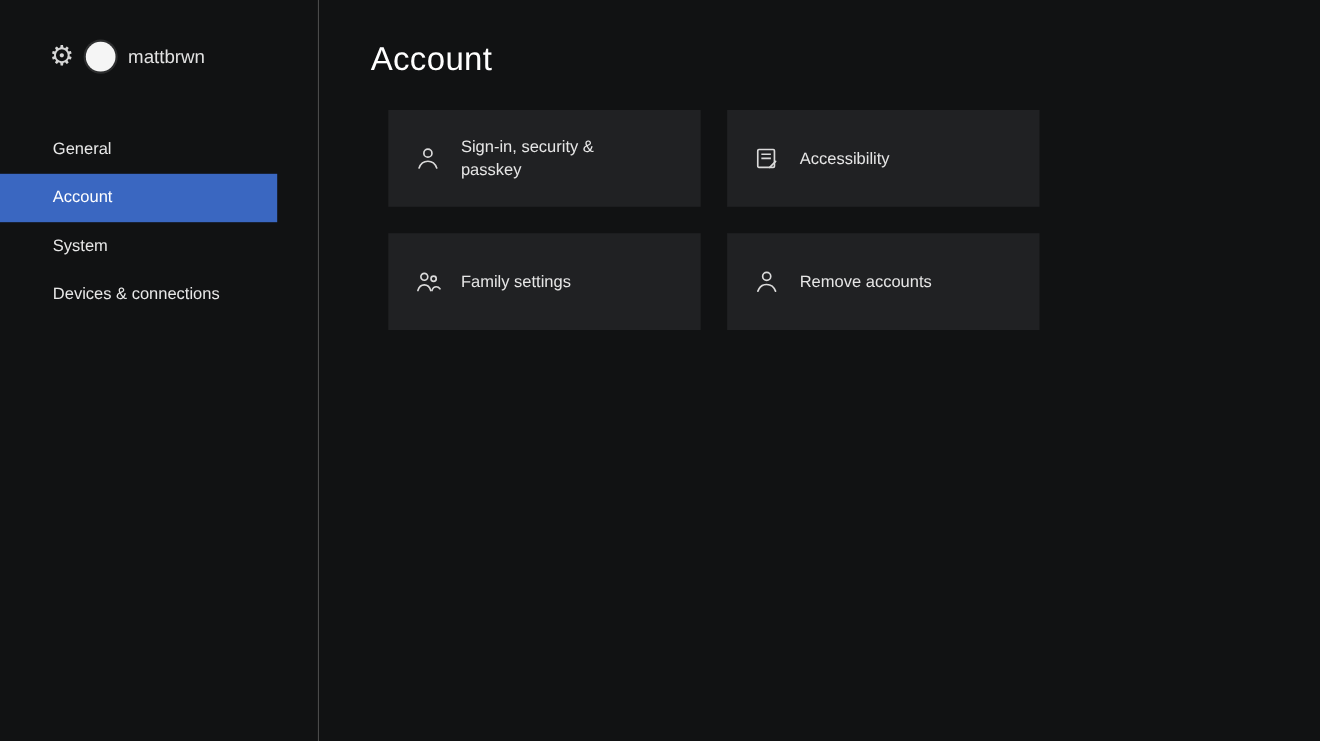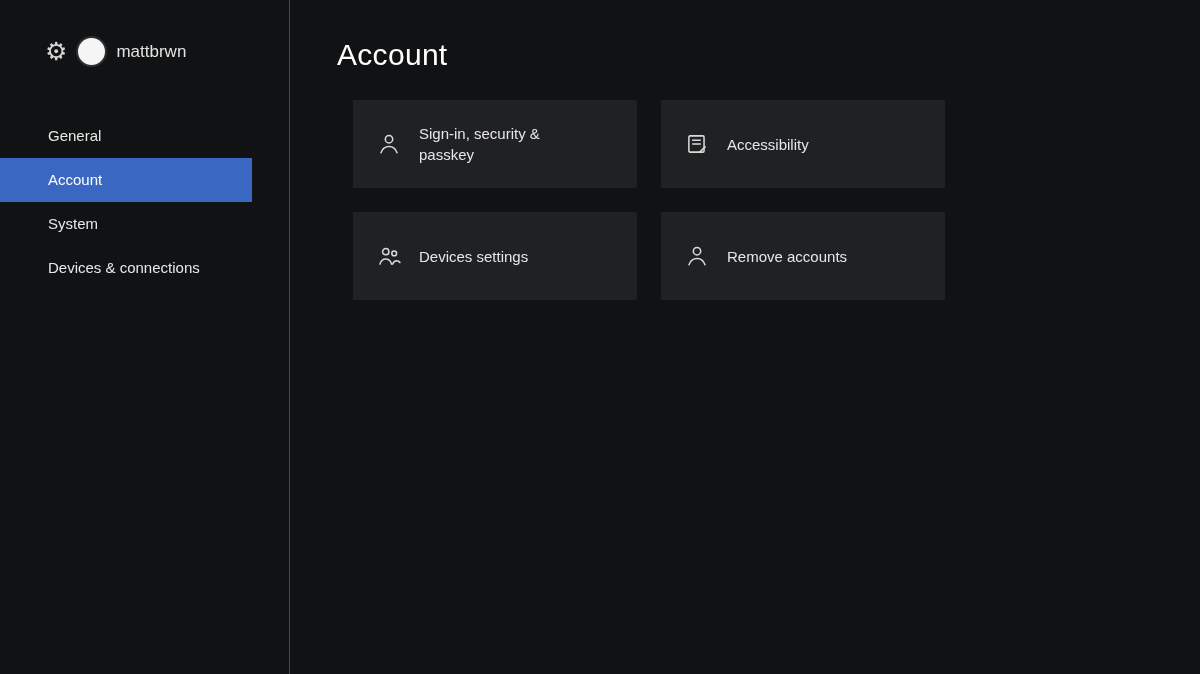--- a/index.html
+++ b/index.html
@@ -125,21 +125,21 @@
 
       <div class="tile">
         <span class="tile-icon">
           <svg viewBox="0 0 24 24" width="26" height="26">
             <circle cx="9" cy="8" r="2.9"></circle>
             <circle cx="16.8" cy="9.6" r="2.2"></circle>
             <path d="M3.6 19.5c1-3.3 3.1-4.7 5.4-4.7s4.4 1.4 5.4 4.7" stroke-linecap="round"></path>
             <path d="M15.4 19.5c.7-2.2 1.9-3.2 3.6-3.2 1.2 0 2.3.5 3.1 1.7" stroke-linecap="round"></path>
           </svg>
         </span>
-        <span class="tile-label">Devices settings</span>
+        <span class="tile-label">Family settings</span>
       </div>
 
 
       <div class="tile">
         <span class="tile-icon">
           <svg viewBox="0 0 24 24" width="26" height="26">
             <circle cx="12" cy="7.6" r="3.4"></circle>
             <path d="M4.6 20c1.4-4 4.4-5.6 7.4-5.6s6 1.6 7.4 5.6" stroke-linecap="round"></path>
           </svg>
         </span>

